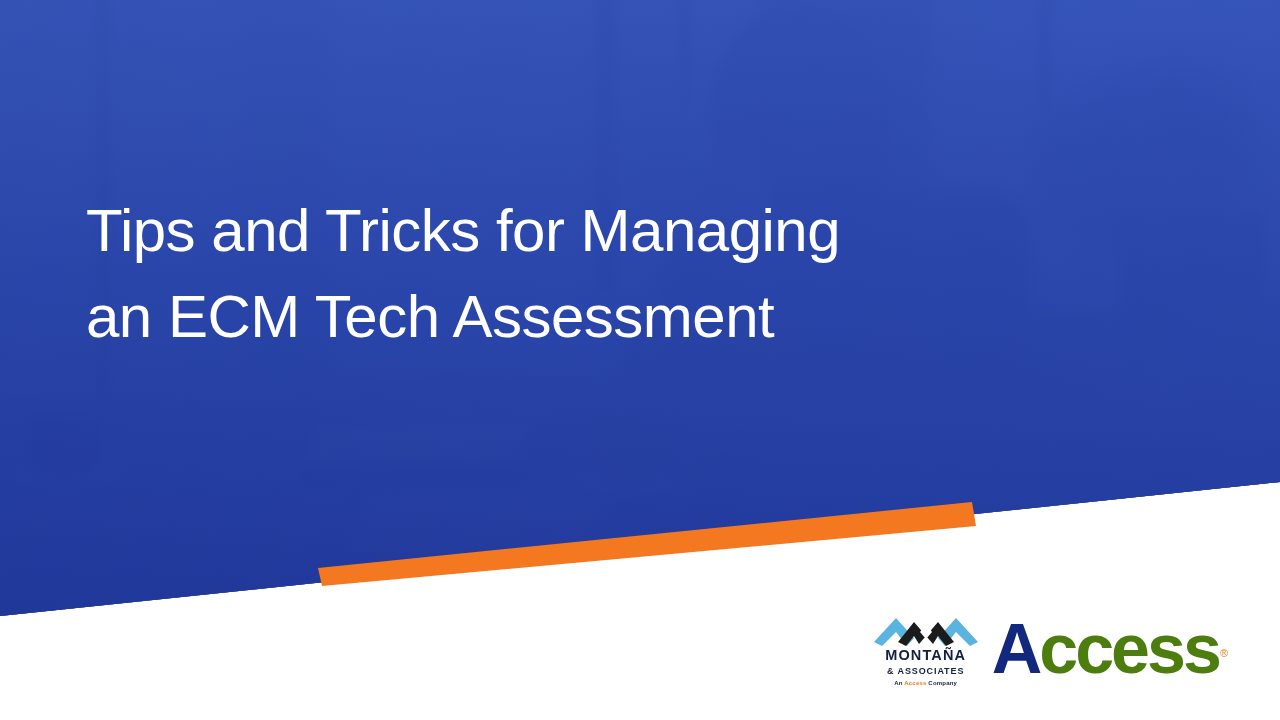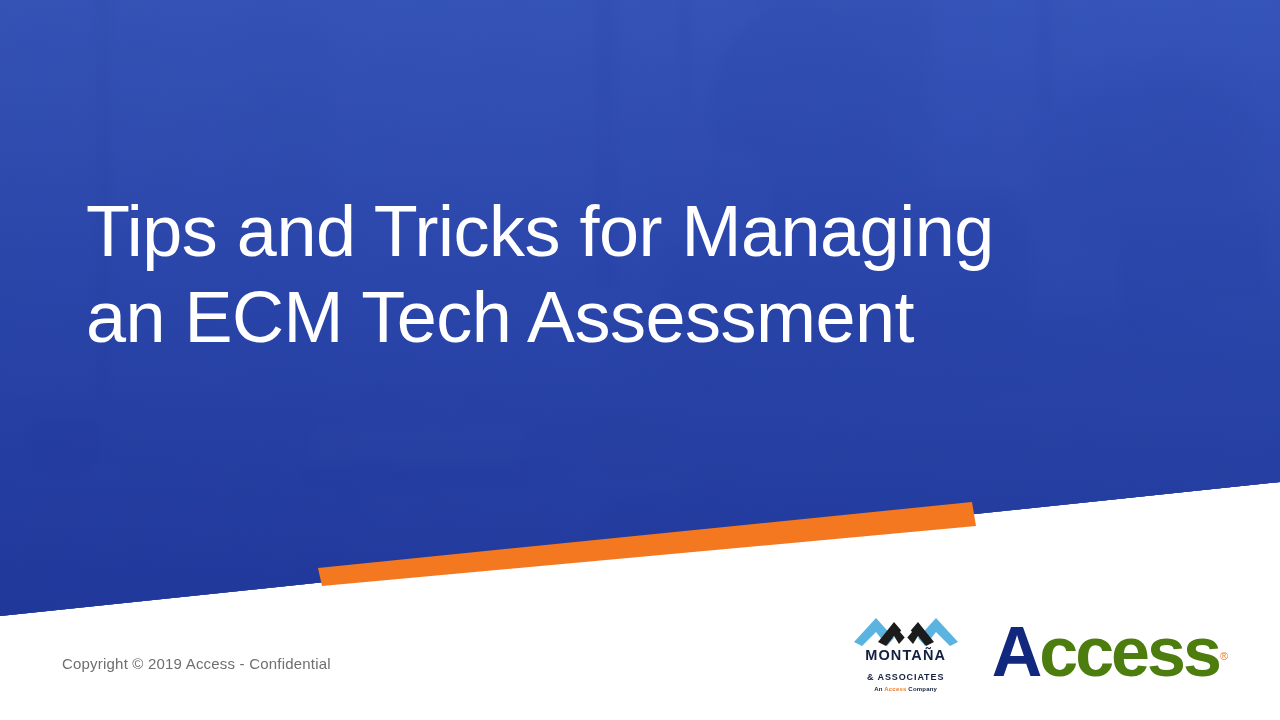--- a/index.html
+++ b/index.html
@@ -185,21 +185,21 @@
   }
 
   
   .title {
     position: absolute;
     left: 86px;
     top: 188px;
     width: 1080px;
     color: #ffffff;
     font-family: "Liberation Sans", sans-serif;
-    font-size: 72px;
+    font-size: 60px;
     font-weight: 400;
     line-height: 86px;
     letter-spacing: -0.5px;
     white-space: pre-line;
     z-index: 5;
   }
 
   
   .accent-bar {
     position: absolute;
@@ -222,21 +222,21 @@
     color: #6f6f6f;
     letter-spacing: .2px;
   }
 
   .logos {
     position: absolute;
     right: 52px;
     top: 612px;
     display: flex;
     align-items: center;
-    gap: 32px;
+    gap: 12px;
   }
 
   
   .montana {
     display: flex;
     flex-direction: column;
     align-items: center;
     width: 108px;
   }
   .montana-mark { width: 104px; height: 34px; display: block; }
@@ -249,21 +249,21 @@
     line-height: 15px;
     margin-top: 2px;
   }
   .montana-sub {
     font-family: "Liberation Sans", sans-serif;
     font-size: 9px;
     font-weight: 700;
     color: #14203f;
     letter-spacing: .9px;
     line-height: 11px;
-    margin-top: 9px;
+    margin-top: 3px;
   }
   .montana-tag {
     font-family: "Liberation Sans", sans-serif;
     font-size: 6px;
     font-weight: 700;
     color: #14203f;
     letter-spacing: .2px;
     margin-top: 3px;
     white-space: nowrap;
   }
@@ -351,21 +351,20 @@
 
   <div class="title">Tips and Tricks for Managing
 an ECM Tech Assessment</div>
 
   <div class="accent-bar">
     <svg width="658" height="84" viewBox="0 0 658 84" xmlns="http://www.w3.org/2000/svg">
       <polygon points="0,66 654,0 658,24 4,84" fill="#f4781f"></polygon>
     </svg>
   </div>
 
-  <div class="copyright">Copyright © 2019 Access - Confidential</div>
 
   <div class="logos">
 
     <div class="montana">
       <svg class="montana-mark" viewBox="0 0 104 34" xmlns="http://www.w3.org/2000/svg">
 
         <polygon points="0,30 22,6 40,26 33,34 22,20 8,34" fill="#5bb3e0"></polygon>
         <polygon points="104,30 82,6 64,26 71,34 82,20 96,34" fill="#5bb3e0"></polygon>
 
         <polygon points="24,30 40,10 52,24 45,32 40,24 32,34" fill="#1b1b1b"></polygon>

